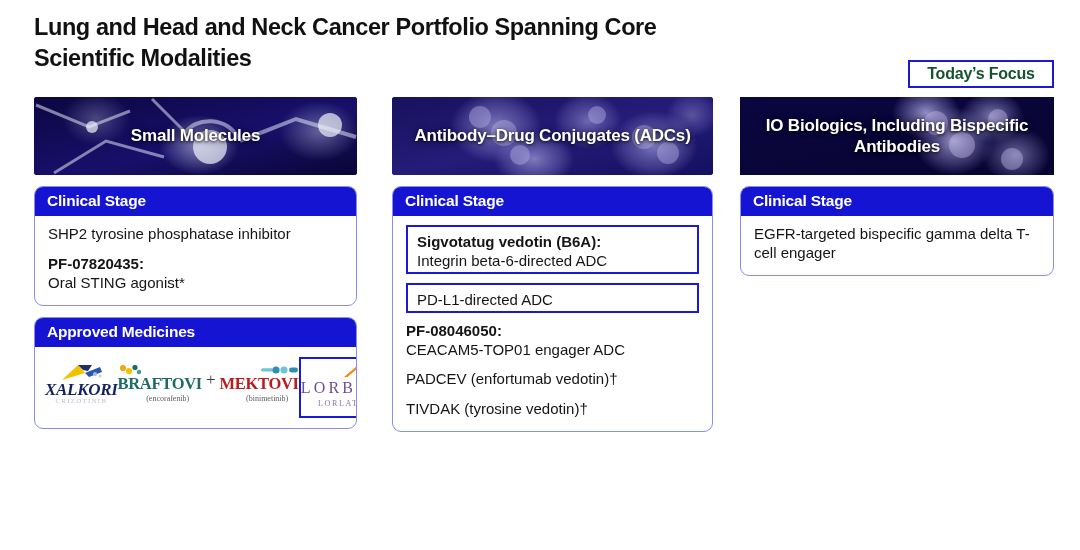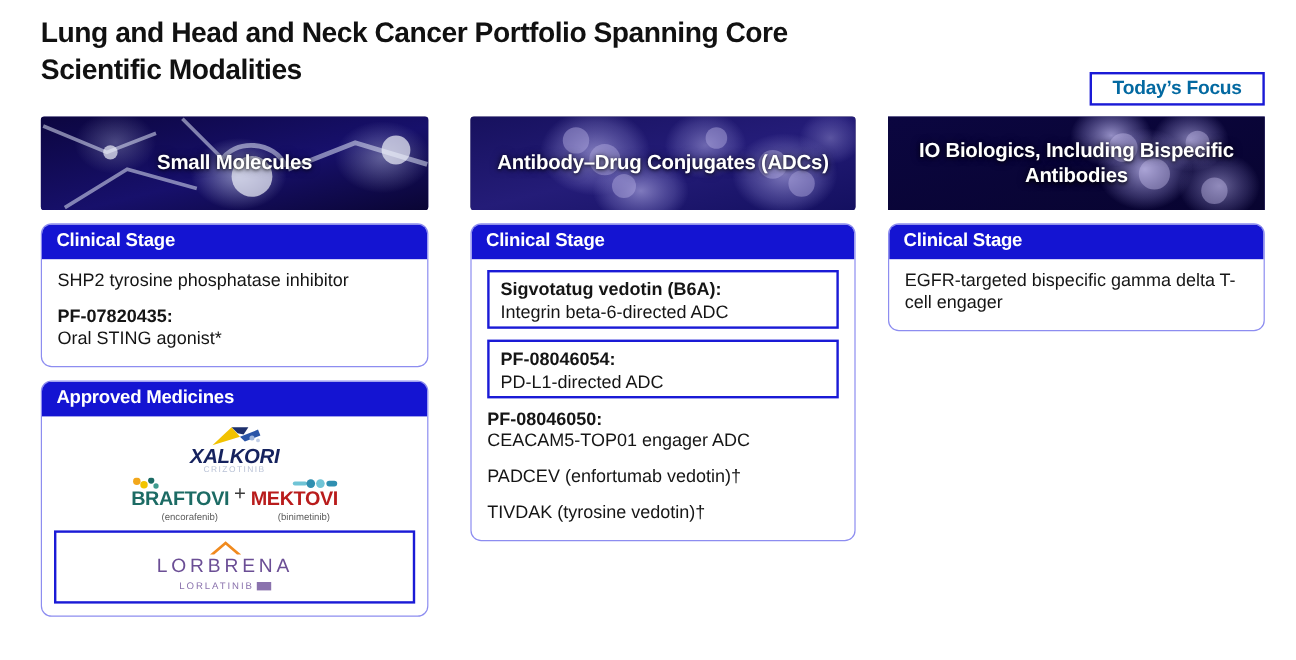--- a/index.html
+++ b/index.html
@@ -34,21 +34,21 @@
 
   
   .focus-badge {
     position: absolute;
     left: 908px;
     top: 60px;
     width: 146px;
     height: 28px;
     border: 2.5px solid #1a1ad6;
     background: #ffffff;
-    color: #0369a1;
+    color: #14532d;
     font-size: 16px;
     font-weight: bold;
     display: flex;
     align-items: center;
     justify-content: center;
     letter-spacing: -0.2px;
   }
 
   
   .column { position: absolute; top: 97px; }
@@ -123,22 +123,23 @@
   .entry.boxed {
     border: 2px solid #1a1ad6;
     padding: 6px 9px 1px 9px;
     margin-bottom: 9px;
   }
 
   
   .logo-area {
     padding: 8px 10px 10px 10px;
     display: flex;
-    flex-direction: column;
-    align-items: center;
+    flex-direction: row;
+    align-items: center;
+    font-family: Liberation Serif, serif;
   }
 
   .logo-xalkori {
     display: flex;
     flex-direction: column;
     align-items: center;
     margin-bottom: 3px;
   }
   .xal-swoosh {
     width: 46px; height: 17px;
@@ -369,21 +370,20 @@
     <div class="panel">
       <div class="panel-head">Clinical Stage</div>
       <div class="panel-body">
 
         <div class="entry boxed">
           <span class="ename">Sigvotatug vedotin (B6A):</span>
           <span class="edesc">Integrin beta-6-directed ADC</span>
         </div>
 
         <div class="entry boxed">
-          <span class="ename">PF-08046054:</span>
           <span class="edesc">PD-L1-directed ADC</span>
         </div>
 
         <div class="entry">
           <span class="ename">PF-08046050:</span>
           <span class="edesc">CEACAM5-TOP01 engager ADC</span>
         </div>
 
         <div class="entry plain">
 

